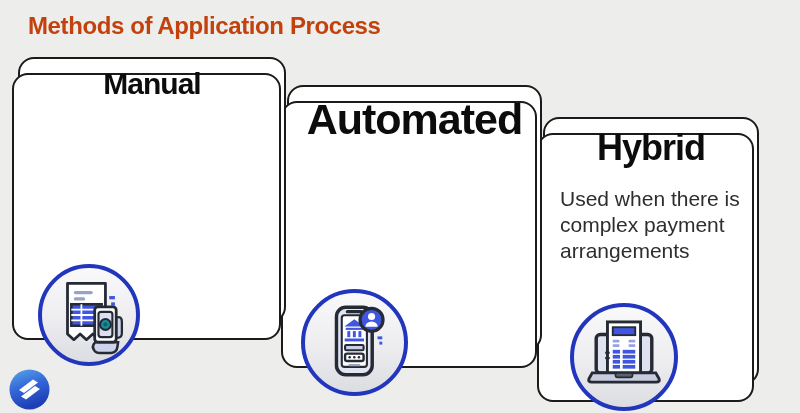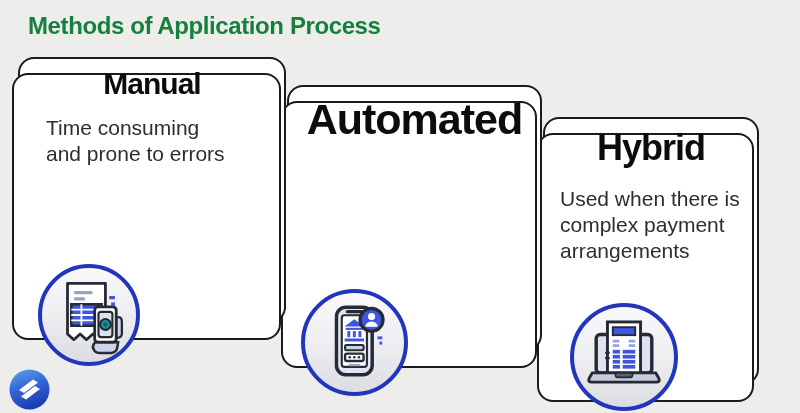--- a/index.html
+++ b/index.html
@@ -3,21 +3,21 @@
 <meta charset="utf-8">
 <style>
   html,body{margin:0;padding:0;}
   body{font-family:"Liberation Sans","DejaVu Sans",sans-serif;}
   #canvas{
     position:relative;width:800px;height:413px;
     background:#edeeec;overflow:hidden;
   }
   .main-title{
     position:absolute;left:28px;top:12px;
-    font-size:24px;font-weight:700;color:#15803d;letter-spacing:-0.4px;
+    font-size:24px;font-weight:700;color:#c2410c;letter-spacing:-0.4px;
   }
   .card{
     position:absolute;background:#ffffff;
     border:2.5px solid #1b1b1b;border-radius:16px;
     box-sizing:border-box;
   }
   
   .card::before{
     content:"";position:absolute;z-index:-1;
     left:-2.5px;top:-2.5px;right:-2.5px;bottom:-2.5px;
@@ -56,22 +56,20 @@
 </style>
 </head>
 <body>
 
 <div id="canvas">
 
   <div class="main-title">Methods of Application Process</div>
 
   <div class="card card-manual">
     <div class="card-title">Manual</div>
-    <div class="card-desc">Time consuming
-and prone to errors</div>
   </div>
 
   <div class="card card-automated">
     <div class="card-title">Automated</div>
   </div>
 
   <div class="card card-hybrid">
     <div class="card-title">Hybrid</div>
     <div class="card-desc">Used when there is
 complex payment

